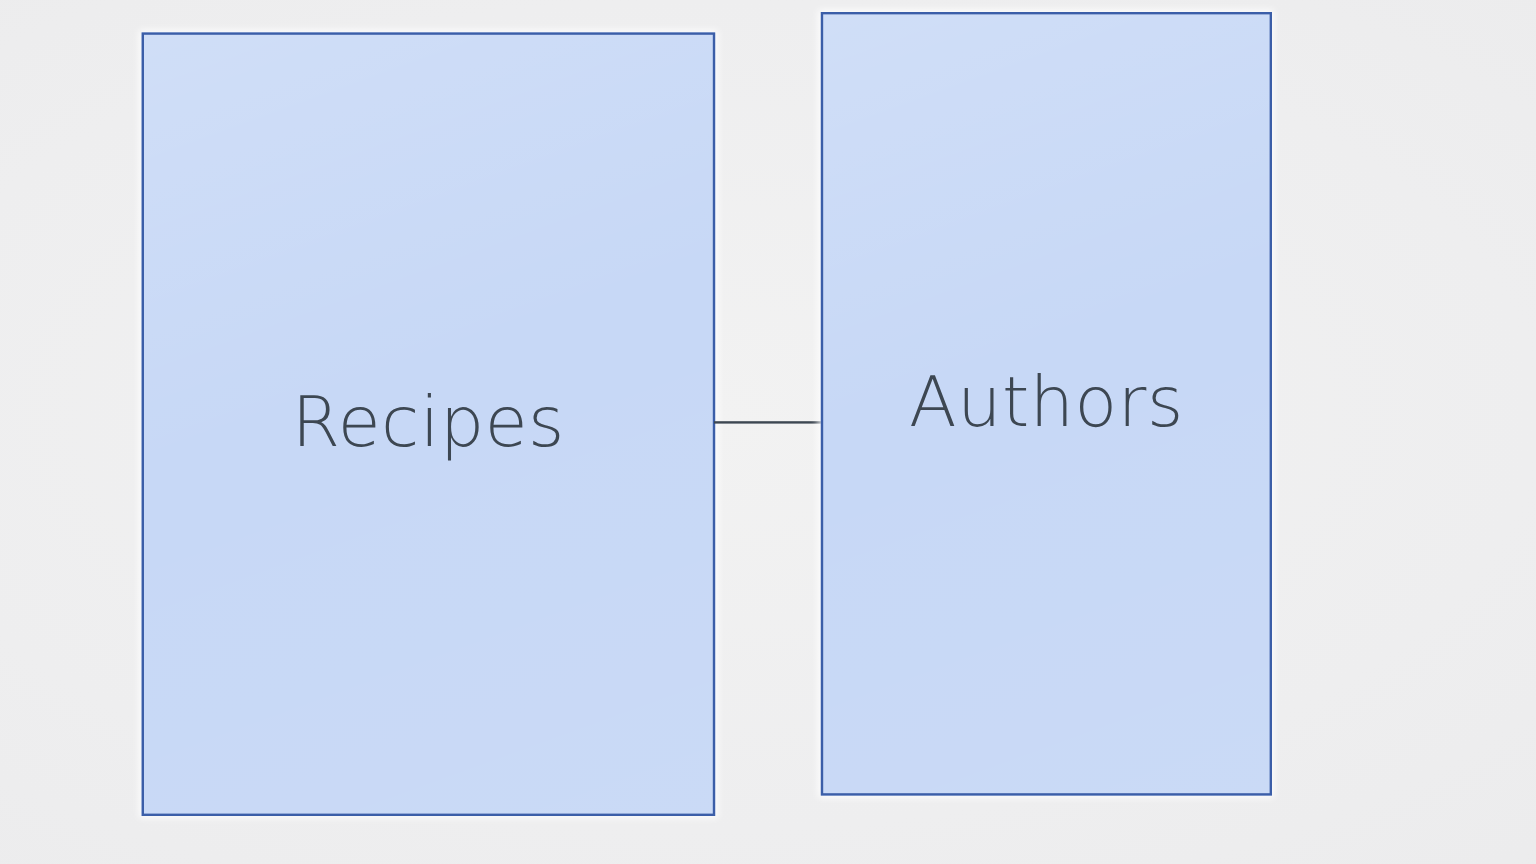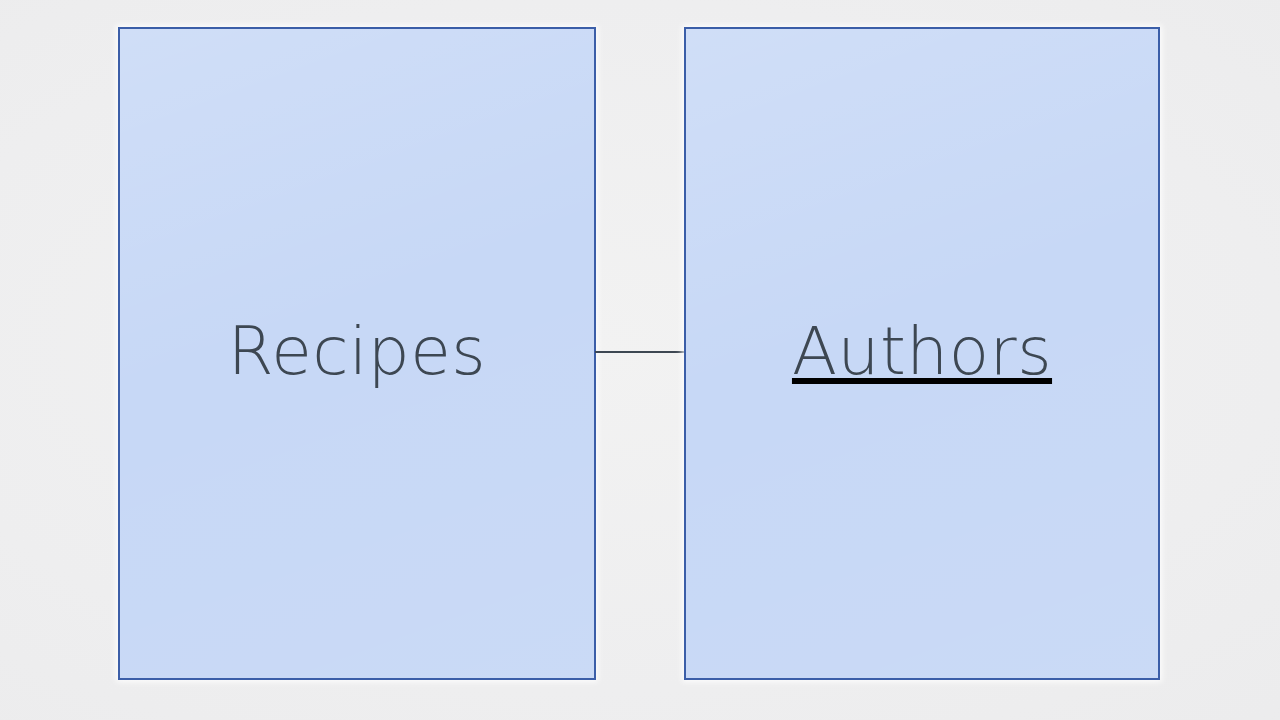--- a/index.html
+++ b/index.html
@@ -48,32 +48,31 @@
 
   #entity-recipes {
     left: 118px;
     top: 27px;
     width: 478px;
     height: 653px;
   }
 
   #entity-authors {
     left: 684px;
-    top: 27px;
-    width: 476px;
+    top: 10px;
+    width: 376px;
     height: 653px;
-    text-decoration: underline;
   }
 
   .entity-label {
     position: relative;
     z-index: 2;
     font-family: "DejaVu Sans", sans-serif;
     font-weight: 300;
-    font-size: 66px;
+    font-size: 58px;
     line-height: 1;
     letter-spacing: 0.5px;
     color: #3d4752;
     white-space: nowrap;
     transform: translateY(-2px);
     -webkit-font-smoothing: antialiased;
   }
 
   
   #relationship-connector {

